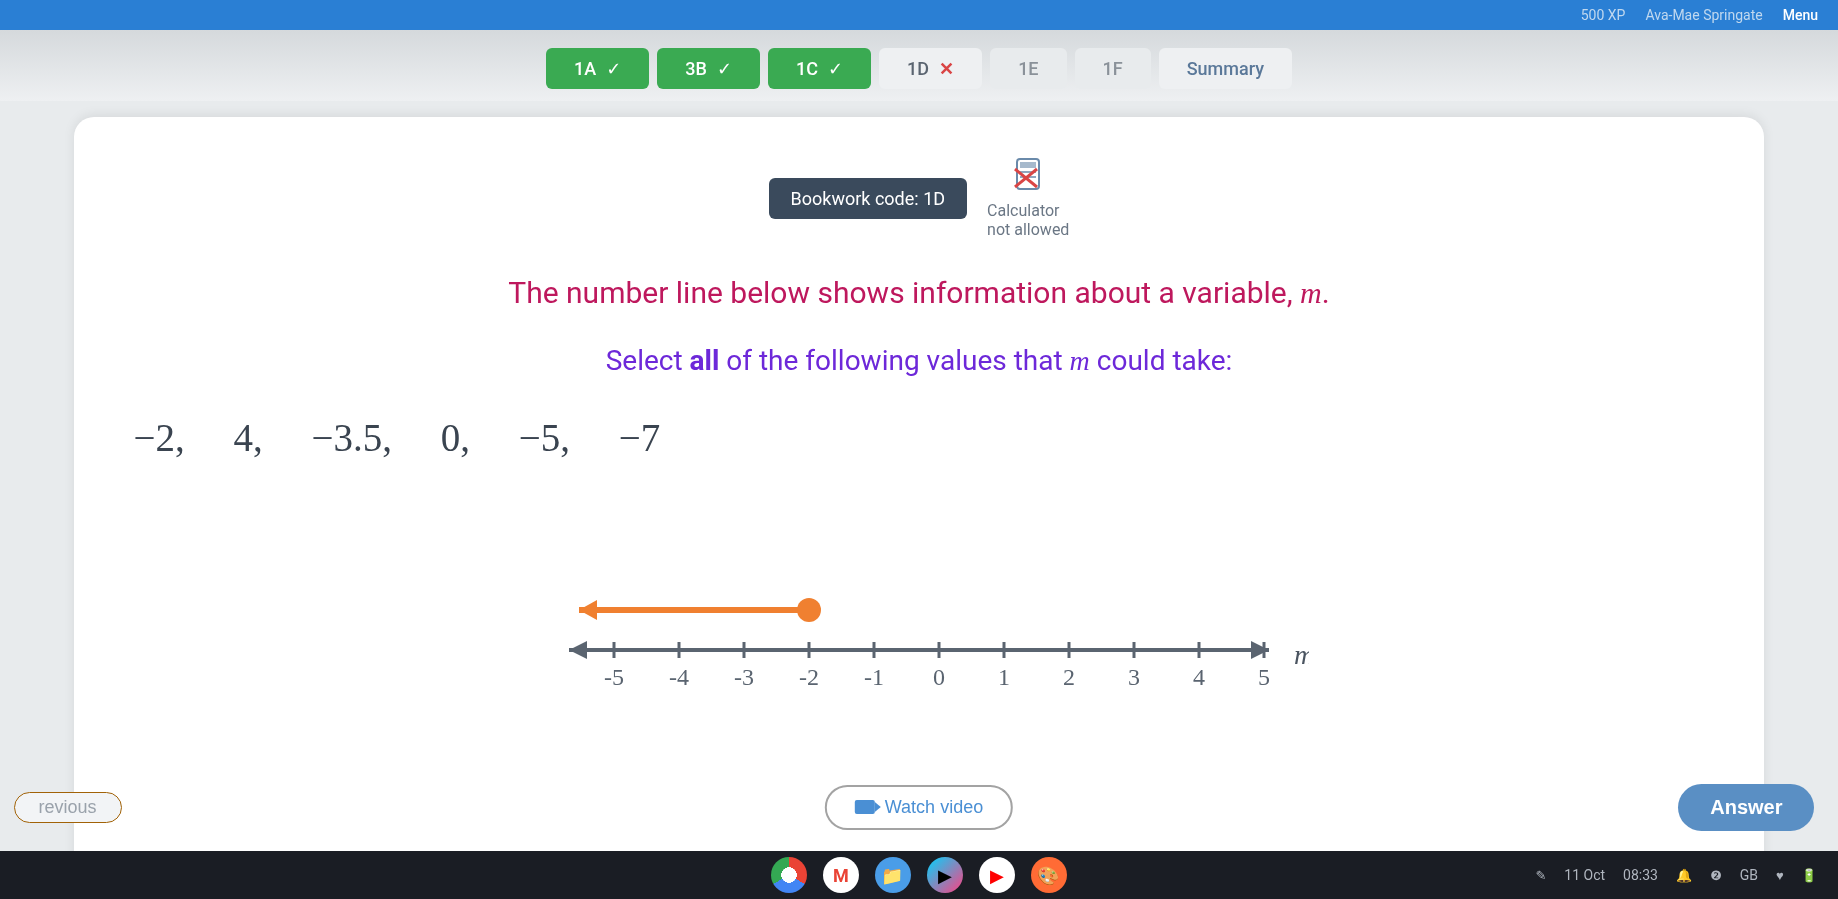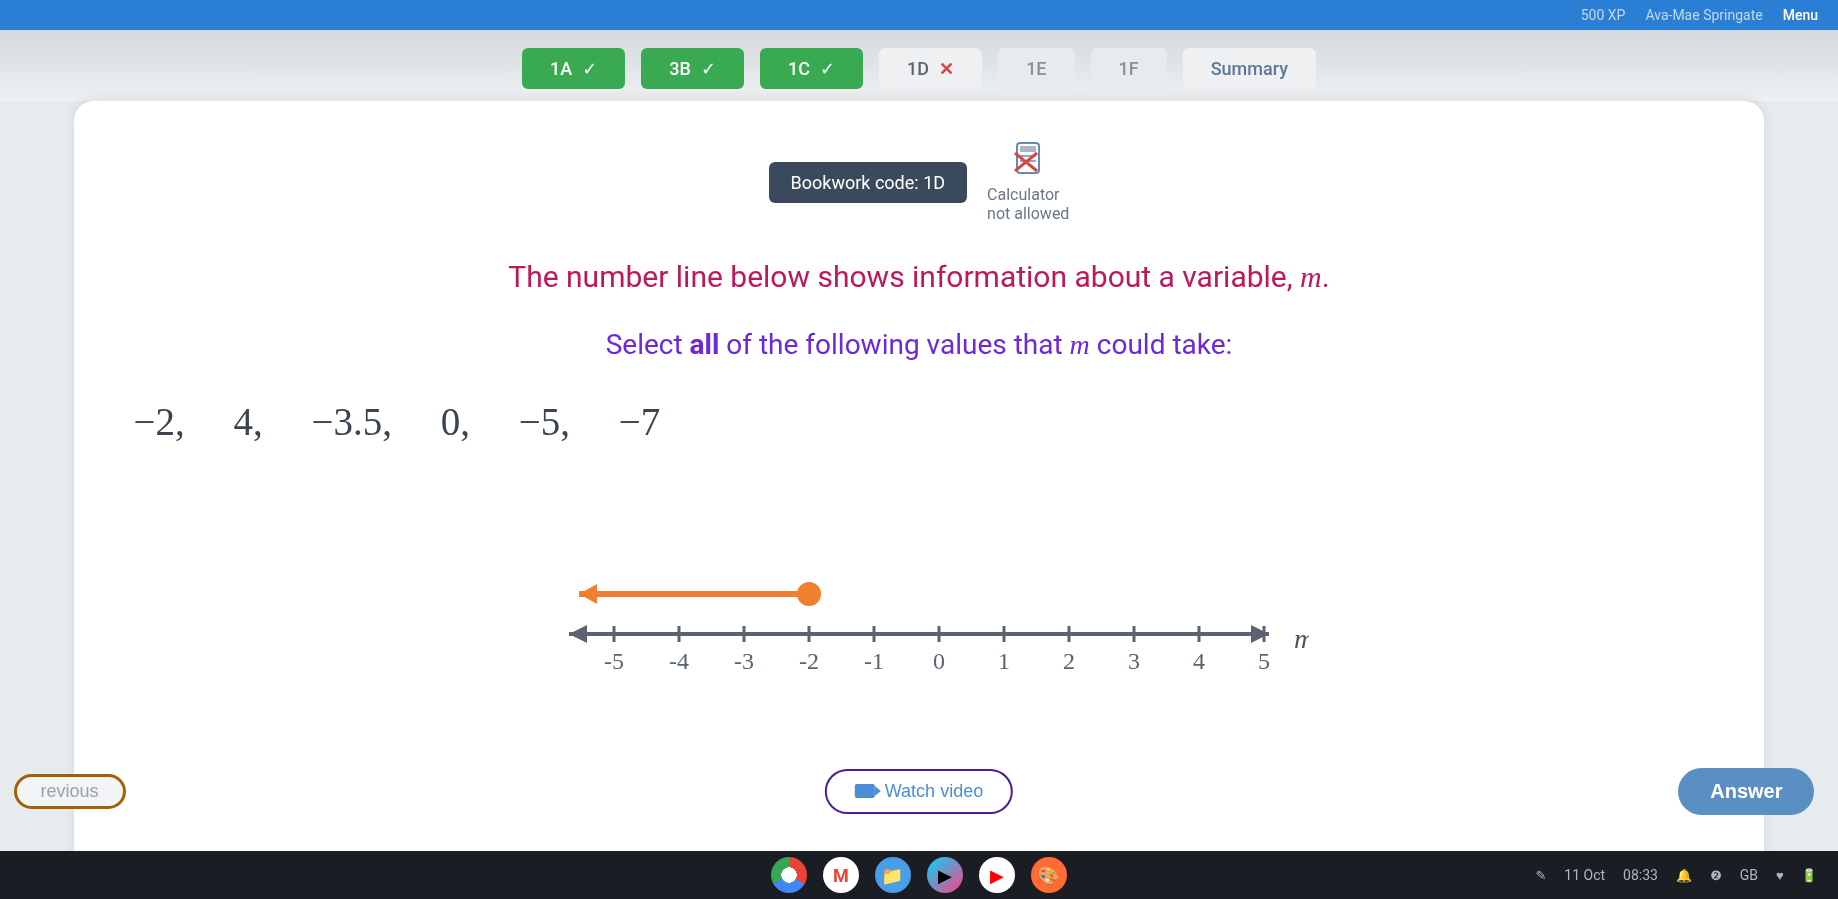--- a/index.html
+++ b/index.html
@@ -19,21 +19,21 @@
       align-items: center;
       padding-right: 20px;
       color: #b8d4ec;
       font-size: 14px;
       gap: 20px;
     }
     .top-bar-text { color: #c0d8ef; }
     .menu-text { color: white; font-weight: 500; }
     .tabs-bar {
       display: flex;
-      gap: 16px;
+      gap: 8px;
       padding: 18px 0 0 0;
       justify-content: center;
       background: linear-gradient(to bottom, #d5d9dc 0%, #eef0f2 100%);
       padding-bottom: 12px;
     }
     .tab {
       padding: 10px 28px;
       border-radius: 6px;
       font-size: 18px;
       font-weight: 500;
@@ -44,21 +44,21 @@
     }
     .tab.done { background: #3aaa52; color: white; }
     .tab.wrong { background: #eef0f2; color: #5a6470; }
     .tab.neutral { background: #e8ebed; color: #8a9199; align-items: center; }
     .tab.summary { background: #eef0f2; color: #5a7899; }
     .check-icon { font-size: 18px; }
     .x-icon { color: #d94545; font-weight: bold; font-size: 18px; }
     .main-content {
       background: white;
       border-radius: 20px 20px 0 0;
-      margin: 0 auto;
+      margin: 16px auto;
       width: 92%;
       height: 760px;
       padding: 40px 60px;
       position: relative;
       box-shadow: 0 -2px 12px rgba(0,0,0,0.08);
     }
     .code-calc-row {
       display: flex;
       justify-content: center;
       align-items: center;
@@ -118,32 +118,32 @@
       bottom: 70px;
       left: 0;
       right: 0;
       display: flex;
       justify-content: space-between;
       align-items: center;
       padding: 0 20px;
     }
     .prev-btn {
       background: #f2f4f6;
-      border: 3px solid #a16207;
+      border: 1px solid #a16207;
       color: #9aa2ab;
       padding: 4px 24px;
       border-radius: 22px;
       font-size: 18px;
       cursor: pointer;
       position: absolute;
       left: -60px;
     }
     .watch-video-btn {
       background: white;
-      border: 2px solid #4c1d95;
+      border: 2px solid #a3a3a3;
       color: #4a8fd4;
       padding: 10px 28px;
       border-radius: 24px;
       font-size: 18px;
       font-weight: 500;
       cursor: pointer;
       display: flex;
       align-items: center;
       gap: 10px;
       position: absolute;

